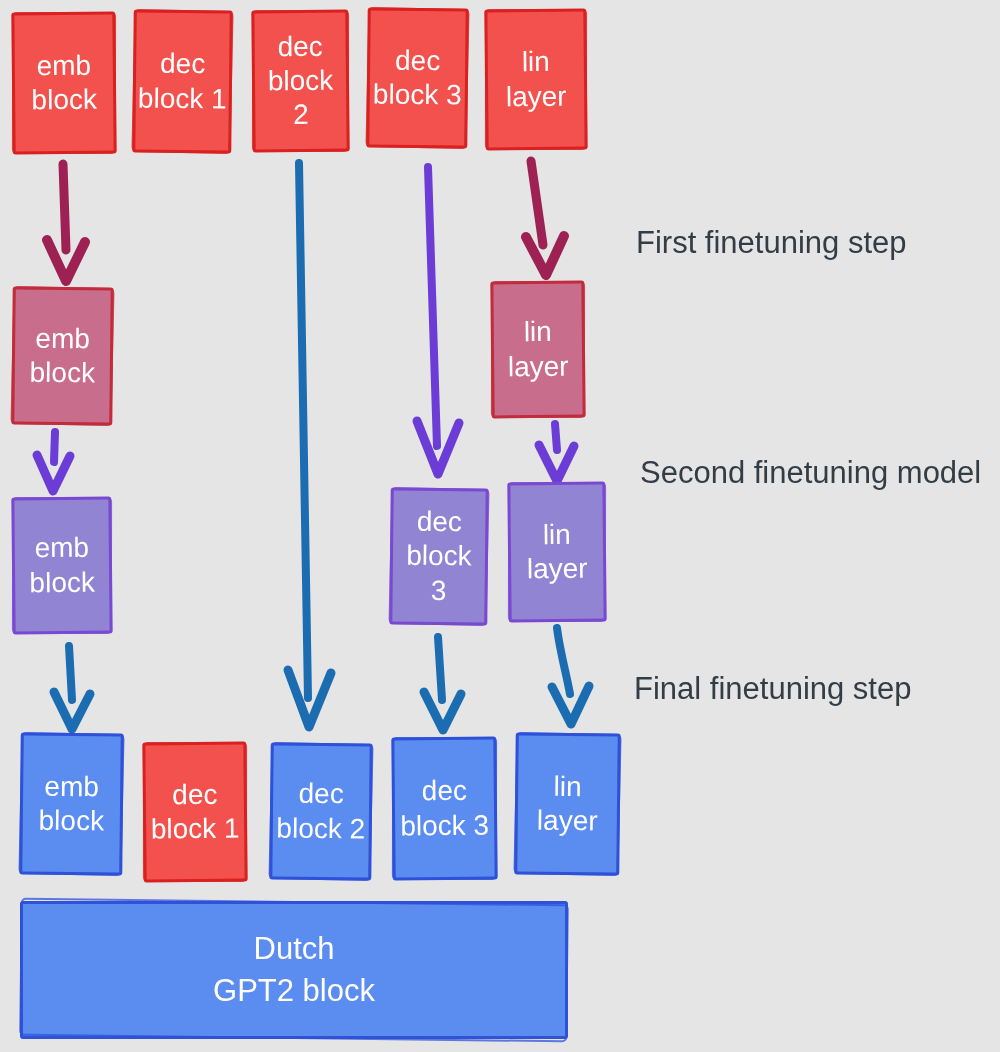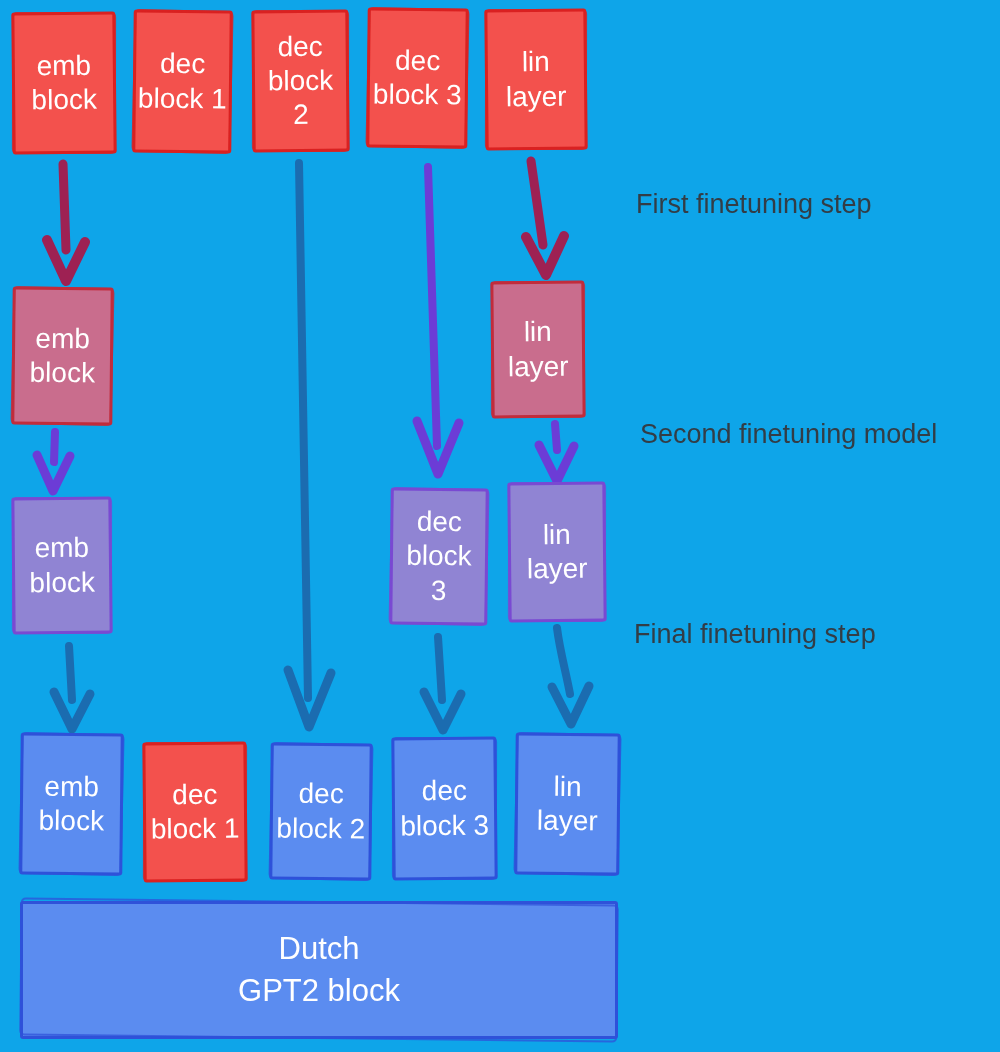--- a/index.html
+++ b/index.html
@@ -1,18 +1,18 @@
 <!DOCTYPE html>
 <html style="--red-fill: #f3514d; --red-border: #d92121; --rose-fill: #c96d8d; --rose-border: #c12c3c; --purple-fill: #9084d3; --purple-border: #7a4ad2; --blue-fill: #5b8cf0; --blue-border: #2f52d9; --crimson-arrow: #9e2153; --purple-arrow: #6c3cd6; --blue-arrow: #1b6cb0; --label-text: #333d46; --block-text: #ffffff;"><head>
 <meta charset="utf-8">
 <style>
   html,body { margin:0; padding:0; background:#ffffff; }
   .canvas {
     position:relative; width:1000px; height:1052px;
-    background:#0ea5e9; overflow:hidden;
+    background:#e5e5e5; overflow:hidden;
     font-family:"Liberation Sans", sans-serif;
   }
 
   
   .blk {
     position:absolute; display:flex; align-items:center; justify-content:center;
     text-align:center; color:var(--block-text);
     font-size:28px; line-height:1.22; font-weight:400;
     border:3px solid; border-radius:3px; box-sizing:border-box;
     padding:4px 2px;
@@ -28,21 +28,21 @@
   .c-red    { background:var(--red-fill);    border-color:var(--red-border);    --bc:var(--red-border); }
   .c-rose   { background:var(--rose-fill);   border-color:var(--rose-border);   --bc:var(--rose-border); }
   .c-purple { background:var(--purple-fill); border-color:var(--purple-border); --bc:var(--purple-border); }
   .c-blue   { background:var(--blue-fill);   border-color:var(--blue-border);   --bc:var(--blue-border); }
 
   .box-model { font-size:31px; line-height:1.35; }
 
   
   .step-label {
     position:absolute; color:var(--label-text);
-    font-size:27px; line-height:1.1; white-space:nowrap;
+    font-size:31px; line-height:1.1; white-space:nowrap;margin-top:36px;
   }
 
   
   svg.arrows { position:absolute; left:0; top:0; pointer-events:none; }
   svg.arrows path { fill:none; stroke-linecap:round; stroke-linejoin:round; }
   .a-crimson { stroke:var(--crimson-arrow); }
   .a-purple  { stroke:var(--purple-arrow); }
   .a-blue    { stroke:var(--blue-arrow); }
 </style>
 </head>
@@ -140,24 +140,24 @@
   <div class="blk c-blue tilt-r" style="left:270px;top:743px;width:102px;height:137px">
     <span>dec block 2</span>
   </div>
   <div class="blk c-blue tilt-l" style="left:392px;top:737px;width:105px;height:143px">
     <span>dec block 3</span>
   </div>
   <div class="blk c-blue tilt-r" style="left:515px;top:733px;width:105px;height:142px">
     <span>lin layer</span>
   </div>
 
-  <div class="blk c-blue box-model" style="left:20px;top:901px;width:598px;height:138px">
+  <div class="blk c-blue box-model" style="left:20px;top:901px;width:548px;height:138px">
     <div>
       <div>Dutch</div>
       <div>GPT2 block</div>
     </div>
   </div>
 
   <div class="step-label" style="left:636px;top:190px">First finetuning step</div>
   <div class="step-label" style="left:640px;top:420px">Second finetuning model</div>
-  <div class="step-label" style="left:634px;top:620px">Final finetuning step</div>
+  <div class="step-label" style="left:634px;top:636px">Final finetuning step</div>
 
 </div>
 
 </body></html>

